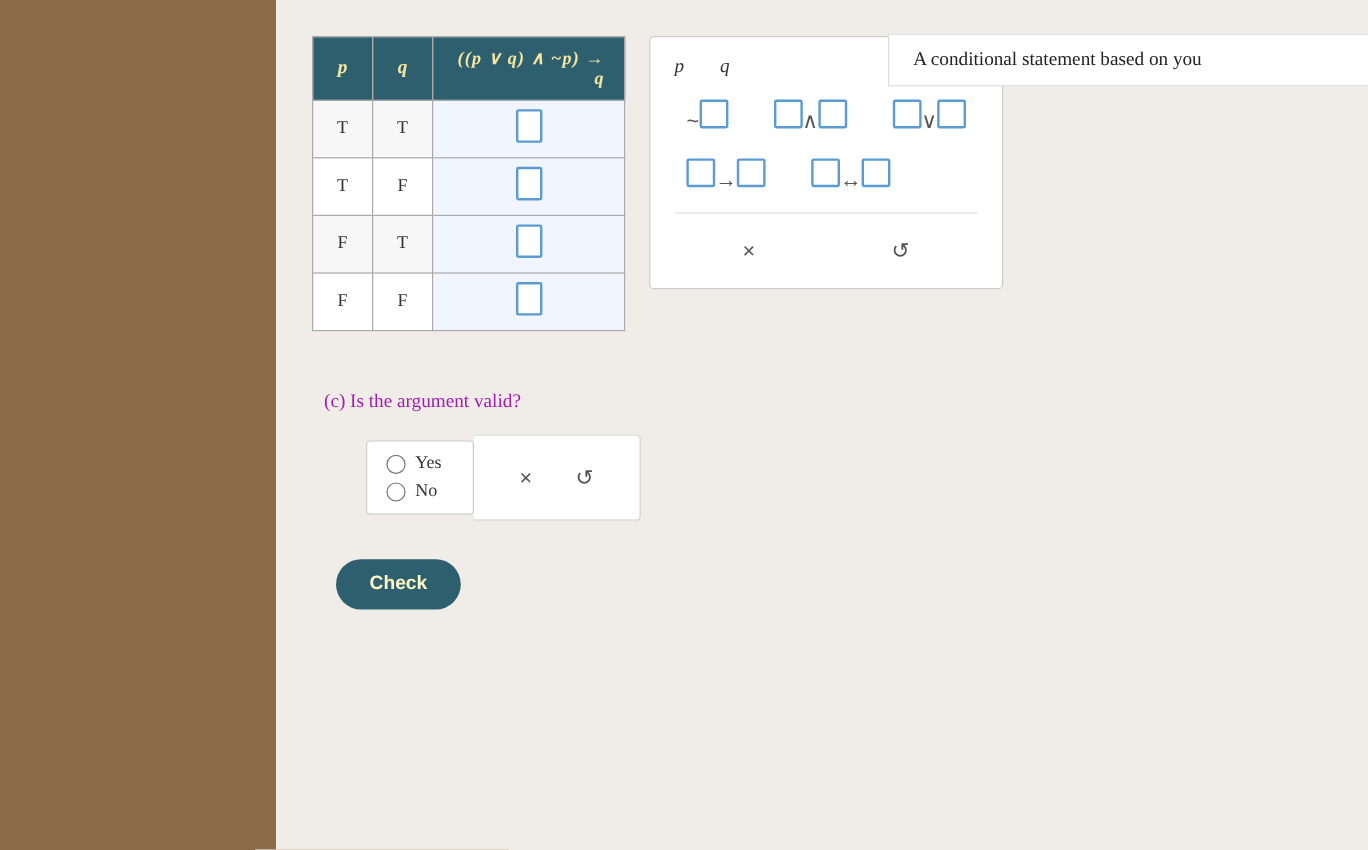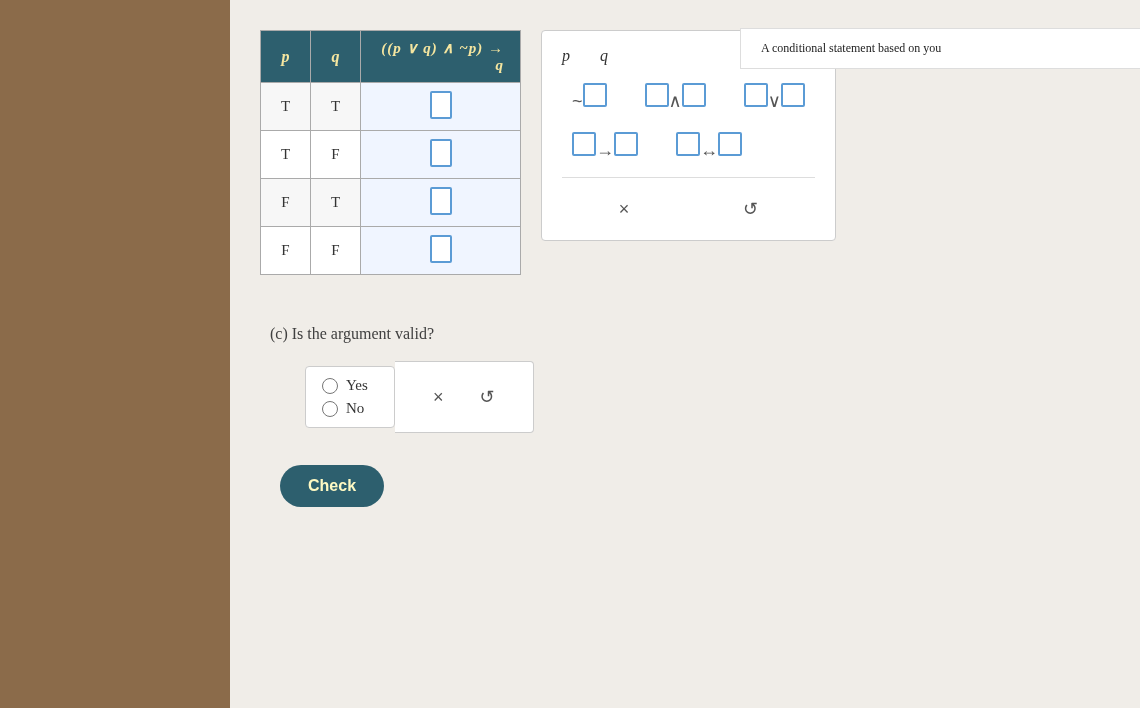--- a/index.html
+++ b/index.html
@@ -166,34 +166,34 @@
 
     
     .conditional-label {
       position: absolute;
       top: 28px;
       right: 0;
       background: white;
       border: 1px solid #ddd;
       border-right: none;
       padding: 12px 20px;
-      font-size: 12px;
+      font-size: 16px;
       color: #222;
       min-width: 400px;
     }
 
     
     .question-section {
       margin-top: 50px;
       padding-left: 10px;
     }
 
     .question-text {
       font-size: 16px;
-      color: #404040;
+      color: #a21caf;
       margin-bottom: 18px;
     }
 
     .answer-row {
       display: flex;
       align-items: center;
       gap: 0;
     }
 
     .radio-group {

